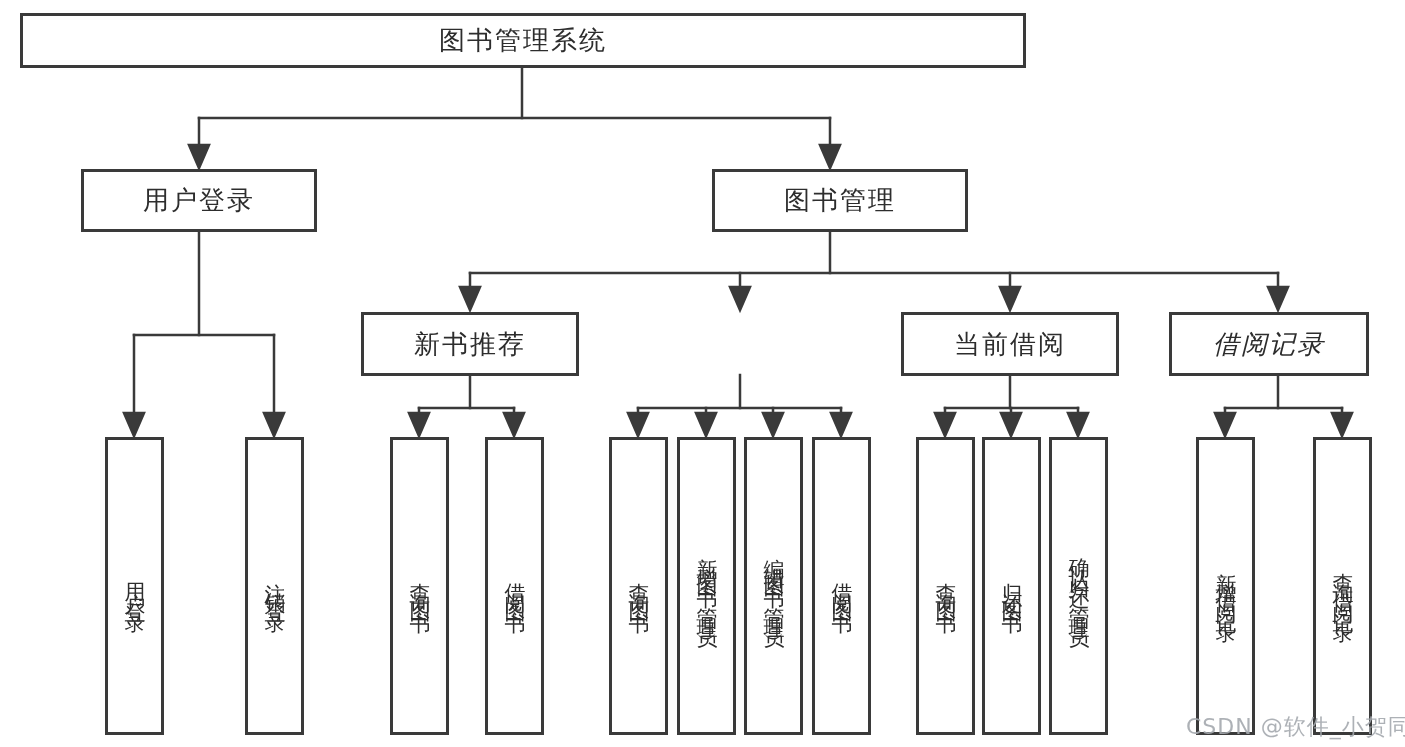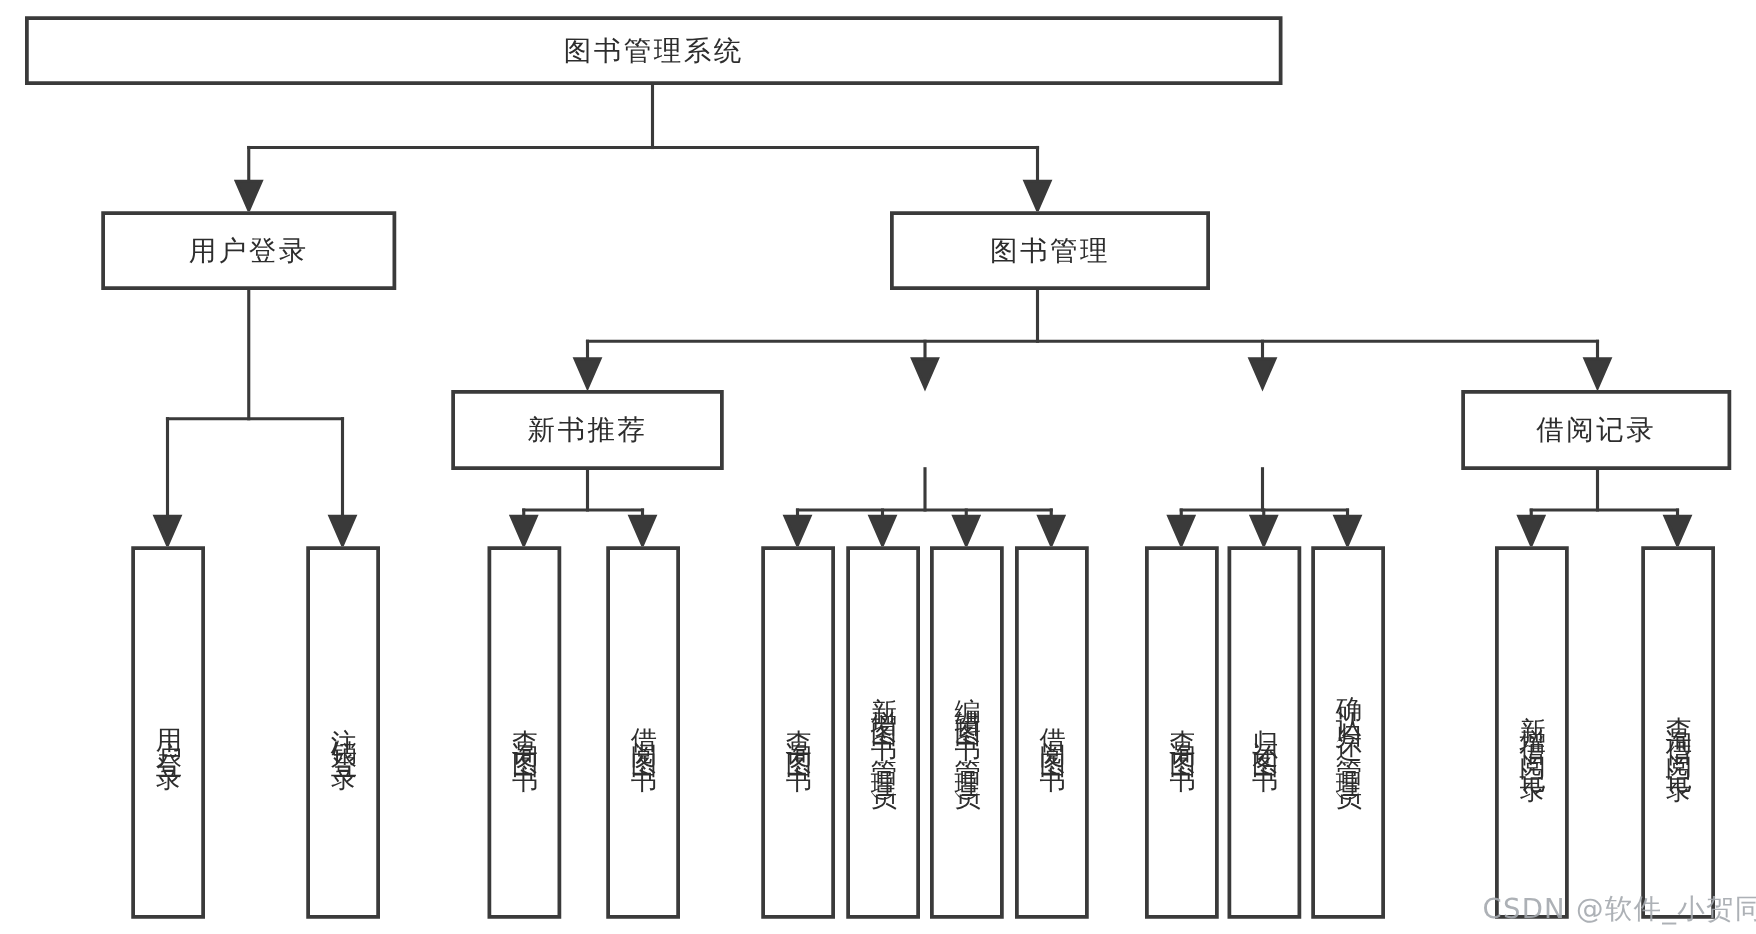--- a/index.html
+++ b/index.html
@@ -14,21 +14,21 @@
   .node {
     position:absolute;
     background:#ffffff;
     border:3px solid #3a3a3a;
     box-sizing:border-box;
     display:flex;
     align-items:center;
     justify-content:center;
     color:#2d2d2d;
   }
-  .node.h  { font-size:22px; letter-spacing:2px; white-space:nowrap; }
+  .node.h  { font-size:26px; letter-spacing:2px; white-space:nowrap; }
   .node.v  {
     writing-mode:vertical-rl;
     text-orientation:mixed;
     font-size:21px;
     letter-spacing:10px;
     line-height:1;
     white-space:nowrap;
   }
   .watermark {
     position:absolute;
@@ -119,21 +119,22 @@
       <polygon points="1332,413 1352,413 1342,436"></polygon>
     </g>
   </svg>
 
   <div class="node h" style="left:20px; top:13px; width:1006px; height:55px;">图书管理系统</div>
 
   <div class="node h" style="left:81px; top:169px; width:236px; height:63px;">用户登录</div>
   <div class="node h" style="left:712px; top:169px; width:256px; height:63px;">图书管理</div>
 
   <div class="node h" style="left:361px; top:312px; width:218px; height:64px;">新书推荐</div>
-  <div class="node h" style="left:1169px; top:312px; width:216px; height:64px;">借阅记录</div>
+  <div class="node h" style="left:901px; top:312px; width:218px; height:64px;">当前借阅</div>
+  <div class="node h" style="left:1169px; top:312px; width:200px; height:64px;font-style:italic;">借阅记录</div>
 
   <div class="node v" style="left:105px; top:437px; width:59px; height:298px;">用户登录</div>
   <div class="node v" style="left:245px; top:437px; width:59px; height:298px;">注销登录</div>
 
   <div class="node v" style="left:390px; top:437px; width:59px; height:298px;">查询图书</div>
   <div class="node v" style="left:485px; top:437px; width:59px; height:298px;">借阅图书</div>
 
   <div class="node v" style="left:609px; top:437px; width:59px; height:298px;">查询图书</div>
   <div class="node v" style="left:677px; top:437px; width:59px; height:298px;">新增图书（管理员）</div>
   <div class="node v" style="left:744px; top:437px; width:59px; height:298px;">编辑图书（管理员）</div>

